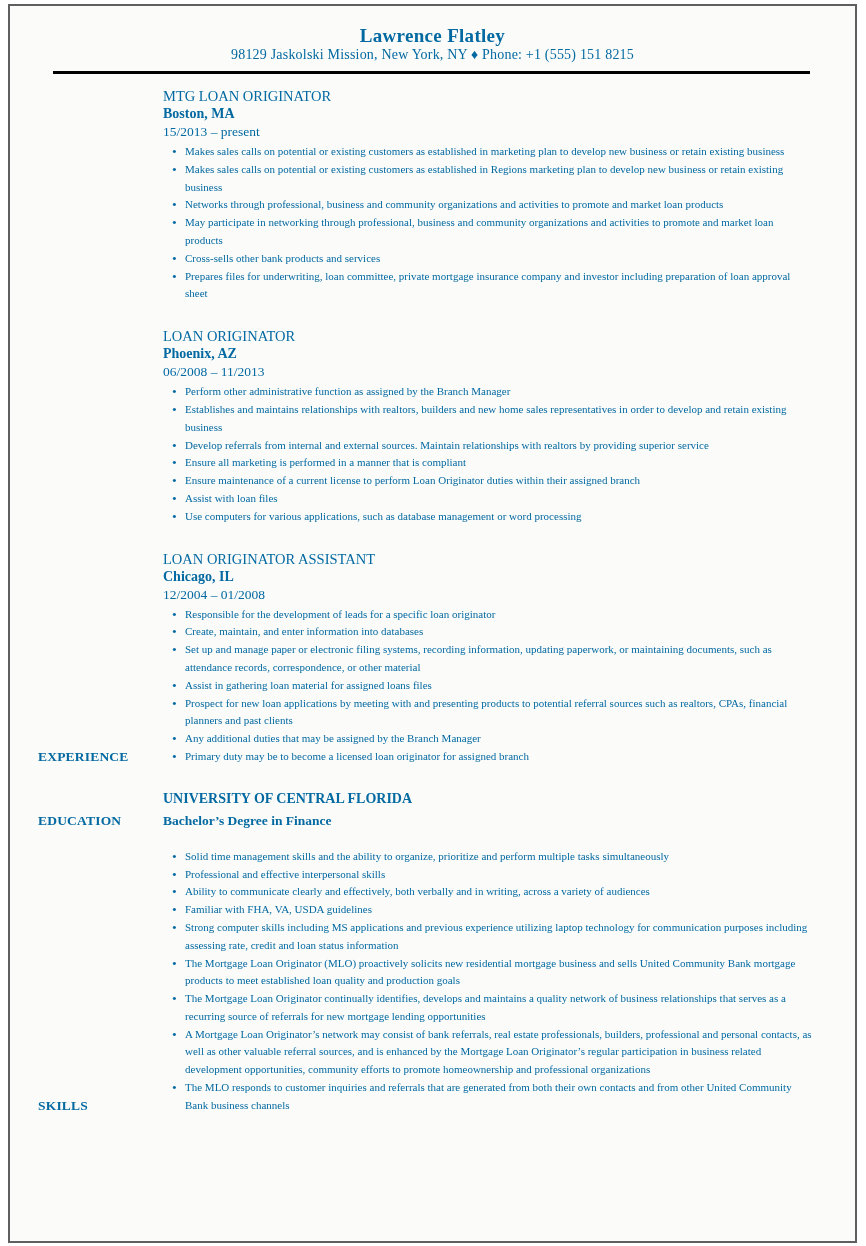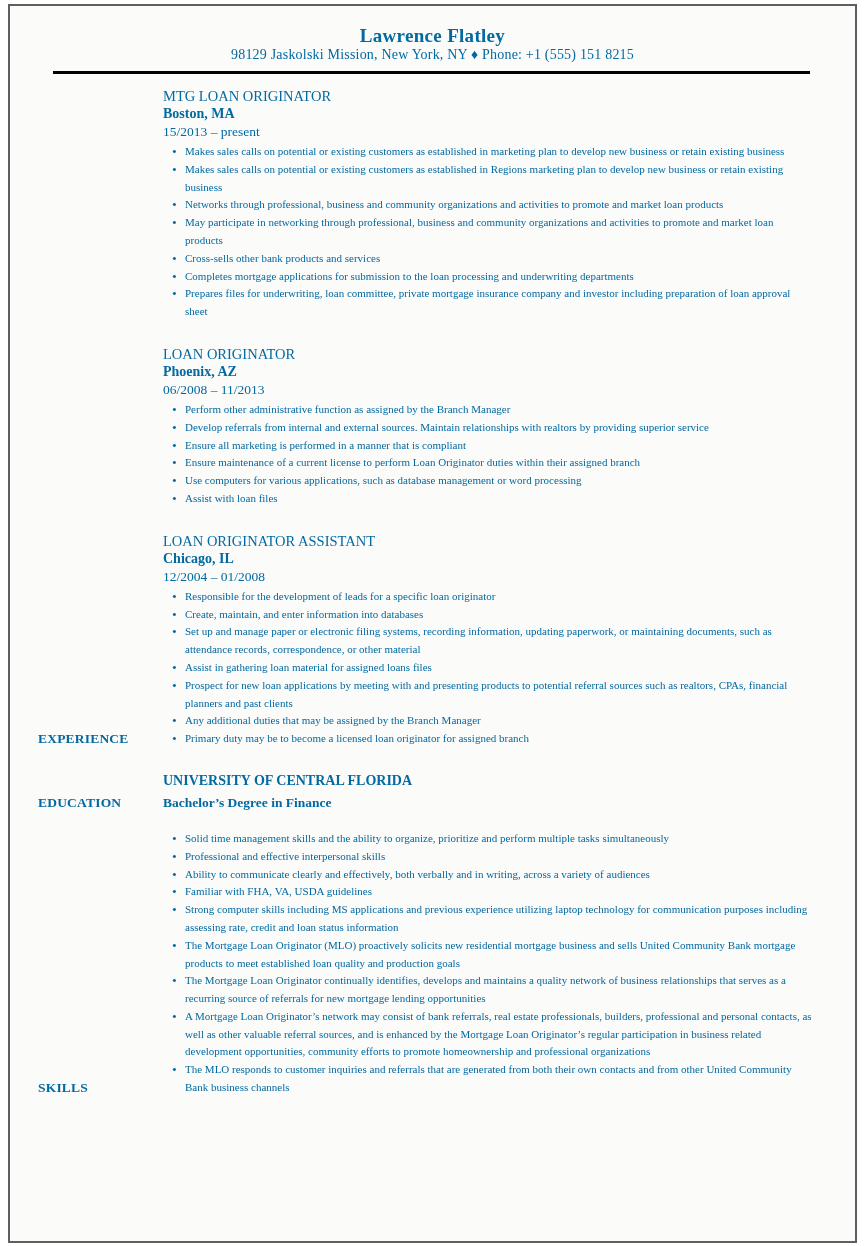--- a/index.html
+++ b/index.html
@@ -124,36 +124,36 @@
       <article class="job">
         <h2 class="job-title">MTG LOAN ORIGINATOR</h2>
         <div class="job-loc">Boston, MA</div>
         <div class="job-dates">15/2013 – present</div>
         <ul class="bullets">
           <li>Makes sales calls on potential or existing customers as established in marketing plan to develop new business or retain existing business</li>
           <li>Makes sales calls on potential or existing customers as established in Regions marketing plan to develop new business or retain existing business</li>
           <li>Networks through professional, business and community organizations and activities to promote and market loan products</li>
           <li>May participate in networking through professional, business and community organizations and activities to promote and market loan products</li>
           <li>Cross-sells other bank products and services</li>
-          <li>Completes mortgage applications for submission to the loan processing and underwriting departments</li>
           <li>Prepares files for underwriting, loan committee, private mortgage insurance company and investor including preparation of loan approval sheet</li>
         </ul>
       </article>
 
       <article class="job">
         <h2 class="job-title">LOAN ORIGINATOR</h2>
         <div class="job-loc">Phoenix, AZ</div>
         <div class="job-dates">06/2008 – 11/2013</div>
         <ul class="bullets">
           <li>Perform other administrative function as assigned by the Branch Manager</li>
+          <li>Establishes and maintains relationships with realtors, builders and new home sales representatives in order to develop and retain existing business</li>
           <li>Develop referrals from internal and external sources. Maintain relationships with realtors by providing superior service</li>
           <li>Ensure all marketing is performed in a manner that is compliant</li>
           <li>Ensure maintenance of a current license to perform Loan Originator duties within their assigned branch</li>
+          <li>Assist with loan files</li>
           <li>Use computers for various applications, such as database management or word processing</li>
-          <li>Assist with loan files</li>
         </ul>
       </article>
 
       <article class="job">
         <h2 class="job-title">LOAN ORIGINATOR ASSISTANT</h2>
         <div class="job-loc">Chicago, IL</div>
         <div class="job-dates">12/2004 – 01/2008</div>
         <ul class="bullets">
           <li>Responsible for the development of leads for a specific loan originator</li>
           <li>Create, maintain, and enter information into databases</li>

